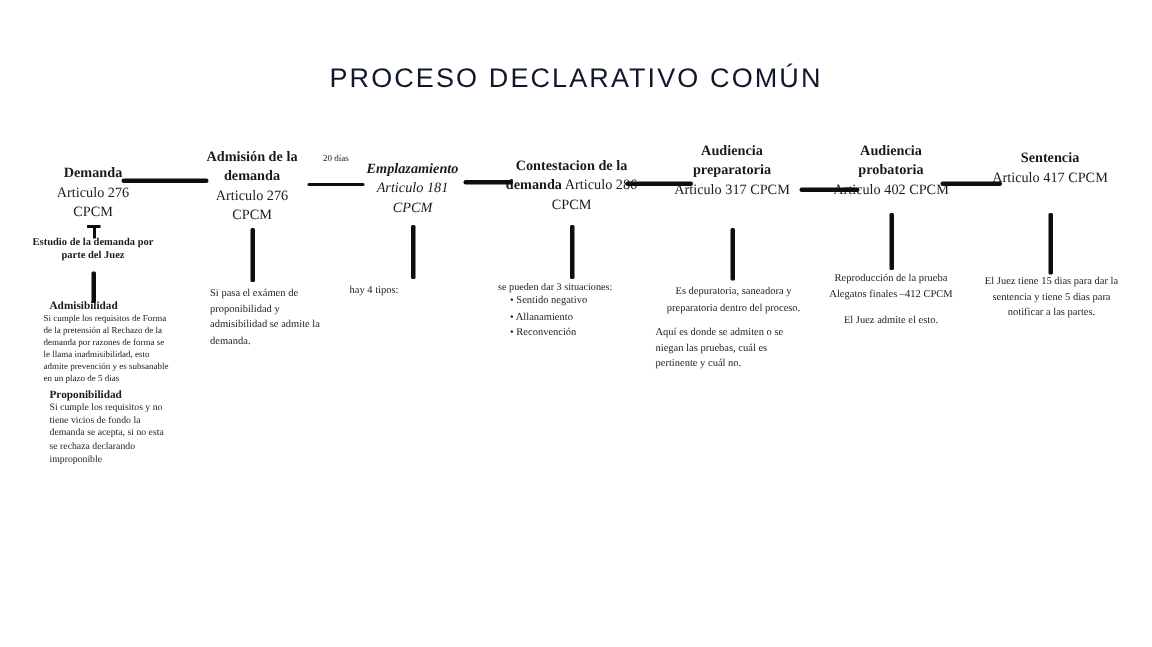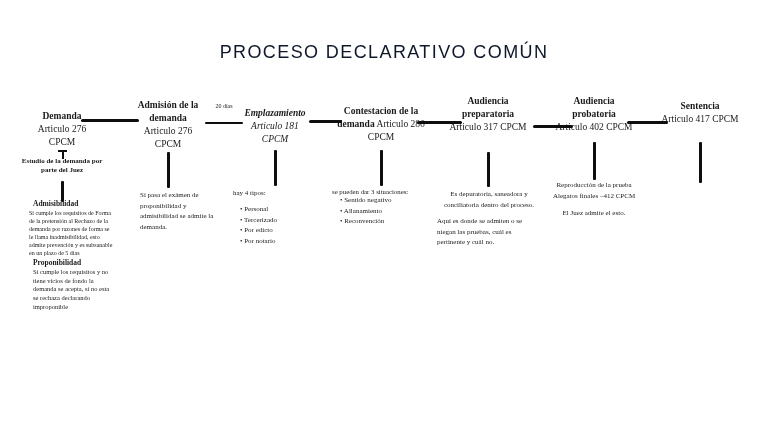--- a/index.html
+++ b/index.html
@@ -122,38 +122,35 @@
 demanda se acepta, si no esta
 se rechaza declarando
 improponible</div>
 
   <div class="abs desc" style="left:140px;top:190px;width:92px;">Si pasa el exámen de
 proponibilidad y
 admisibilidad se admite la
 demanda.</div>
 
   <div class="abs desc" style="left:233px;top:188px;width:90px;">hay 4 tipos:</div>
-  <ul class="abs blist" style="left:240px;top:206px;width:85px;">
-    <li>Personal</li>
-    <li>Tercerizado</li>
-    <li>Por edicto</li>
-    <li>Por notario</li>
-  </ul>
 
   <div class="abs desc" style="left:332px;top:187px;width:100px;font-size:6.8px;">se pueden dar 3 situaciones:</div>
   <ul class="abs blist" style="left:340px;top:197px;width:90px;">
     <li>Sentido negativo</li>
     <li>Allanamiento</li>
     <li>Reconvención</li>
   </ul>
 
   <div class="abs desc center" style="left:434px;top:189px;width:110px;">Es depuratoria, saneadora y
-conciliatoria dentro del proceso.</div>
+preparatoria dentro del proceso.</div>
   <div class="abs desc" style="left:437px;top:216px;width:107px;">Aquí es donde se admiten  o se
 niegan las pruebas, cuál es
 pertinente y cuál no.</div>
 
   <div class="abs desc center" style="left:538px;top:180px;width:112px;">Reproducción de la prueba
 Alegatos finales –412 CPCM</div>
   <div class="abs desc center" style="left:538px;top:208px;width:112px;">El Juez admite el esto.</div>
 
+  <div class="abs desc center" style="left:646px;top:182px;width:110px;">El Juez tiene 15 dias para dar la
+sentencia y tiene 5 dias para
+notificar a las partes.</div>
 
 </div>
 
 </body></html>

